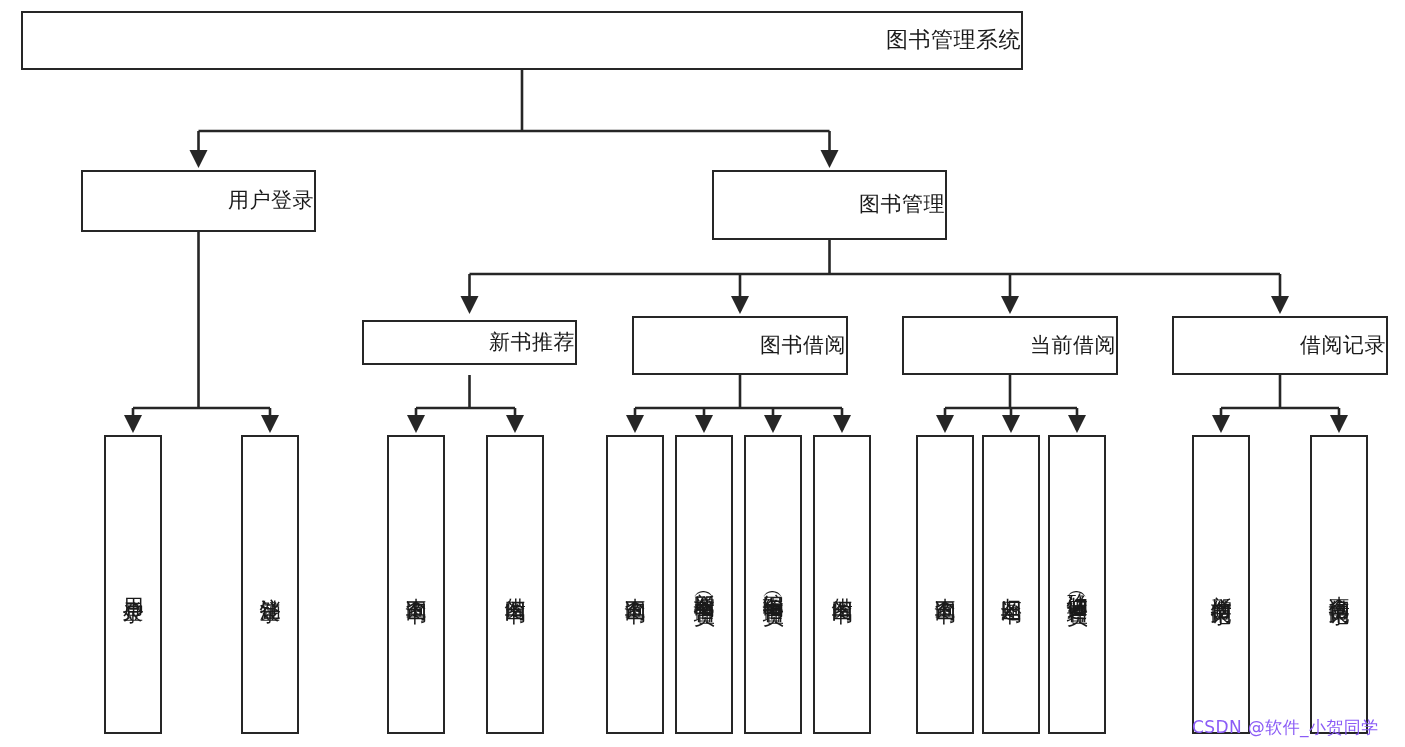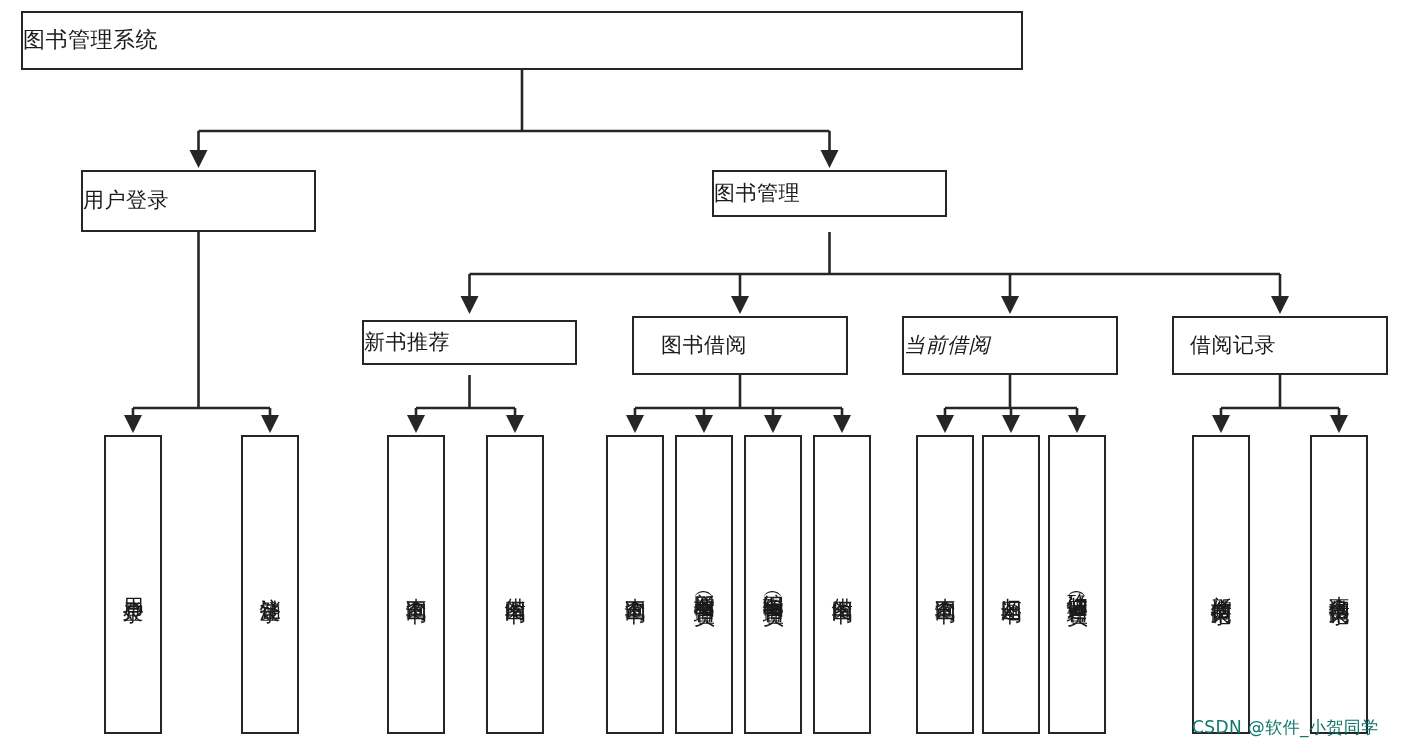--- a/index.html
+++ b/index.html
@@ -25,21 +25,21 @@
     height: 747px;
     pointer-events: none;
   }
   .node {
     position: absolute;
     box-sizing: border-box;
     background: #ffffff;
     border: 2px solid #262626;
     display: flex;
     align-items: center;
-    justify-content: flex-start;
+    justify-content: flex-end;
     text-align: center;
     color: #1a1a1a;
   }
   .node .lbl {
     display: block;
     line-height: 1.12;
   }
   .node.horiz .lbl {
     font-size: 21px;
     letter-spacing: 0.5px;
@@ -54,21 +54,21 @@
     font-size: 21px;
     line-height: 1.26;
     letter-spacing: 2px;
     white-space: nowrap;
     max-height: 272px;
   }
   .node.root .lbl { font-size: 22px; }
   .watermark {
     position: absolute;
     font-size: 17px;
-    color: #0f766e;
+    color: #8b5cf6;
     white-space: nowrap;
     letter-spacing: 0.4px;
     user-select: none;
   }
 </style>
 </head>
 <body>
 
 <div id="canvas">
 
@@ -115,30 +115,30 @@
       </g>
   </svg>
 
   <div id="nodes">
       <div class="node horiz root" style="left: 21px; top: 11px; width: 1002px; height: 59px;">
         <span class="lbl">图书管理系统</span>
       </div>
       <div class="node horiz" style="left: 81px; top: 170px; width: 235px; height: 62px;">
         <span class="lbl">用户登录</span>
       </div>
-      <div class="node horiz" style="left: 712px; top: 170px; width: 235px; height: 47px;">
+      <div class="node horiz" style="left: 712px; top: 170px; width: 235px; height: 70px;">
         <span class="lbl">图书管理</span>
       </div>
       <div class="node horiz" style="left: 362px; top: 320px; width: 215px; height: 45px;">
         <span class="lbl">新书推荐</span>
       </div>
       <div class="node horiz" style="left: 632px; top: 316px; width: 216px; height: 59px; padding-left: 27px;">
         <span class="lbl">图书借阅</span>
       </div>
-      <div class="node horiz" style="left: 902px; top: 316px; width: 216px; height: 59px; font-style: italic;">
+      <div class="node horiz" style="left: 902px; top: 316px; width: 216px; height: 59px;">
         <span class="lbl">当前借阅</span>
       </div>
       <div class="node horiz" style="left: 1172px; top: 316px; width: 216px; height: 59px; padding-left: 16px;">
         <span class="lbl">借阅记录</span>
       </div>
       <div class="node vert" style="left: 104px; top: 435px; width: 58px; height: 299px;">
         <span class="lbl">用户登录</span>
       </div>
       <div class="node vert" style="left: 241px; top: 435px; width: 58px; height: 299px;">
         <span class="lbl">注销登录</span>

